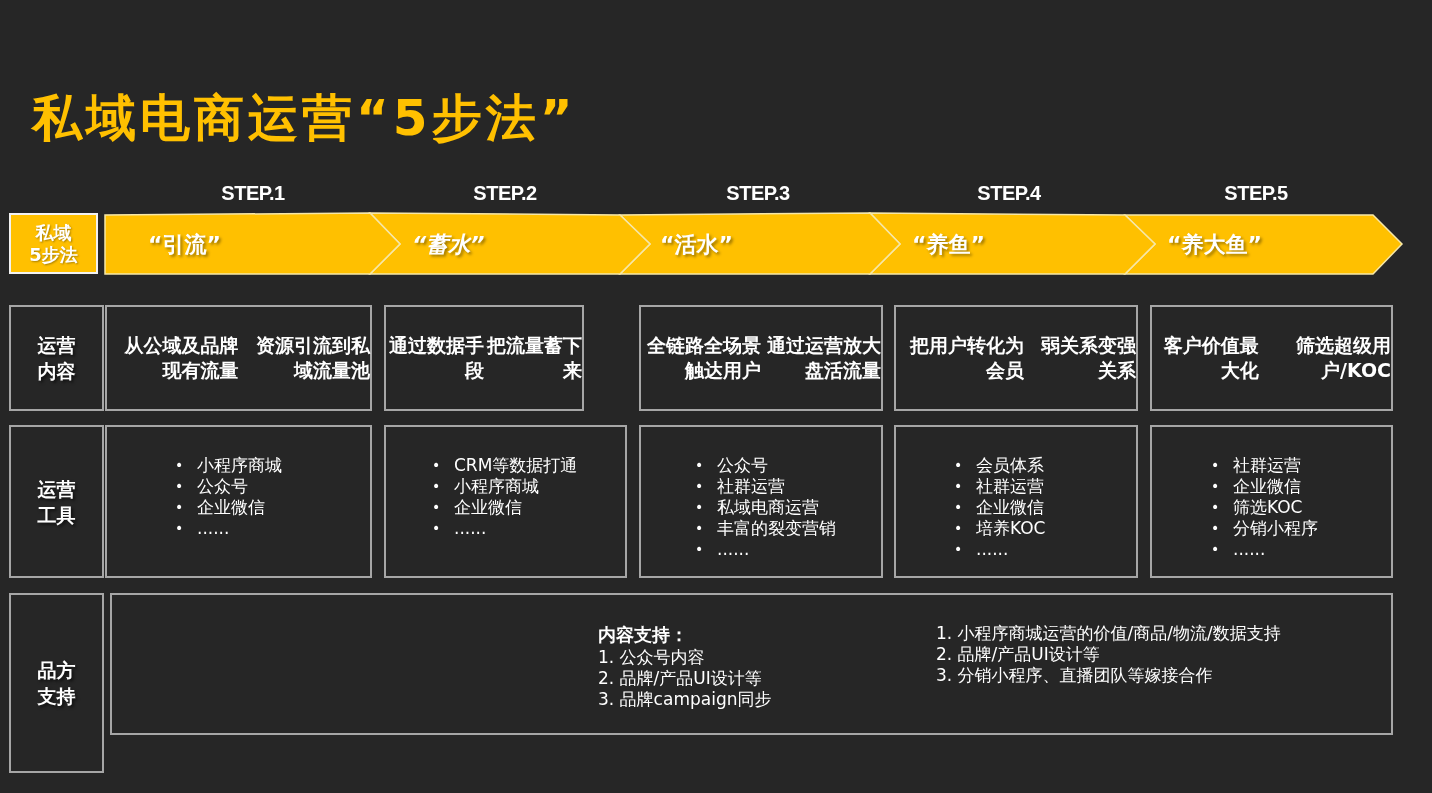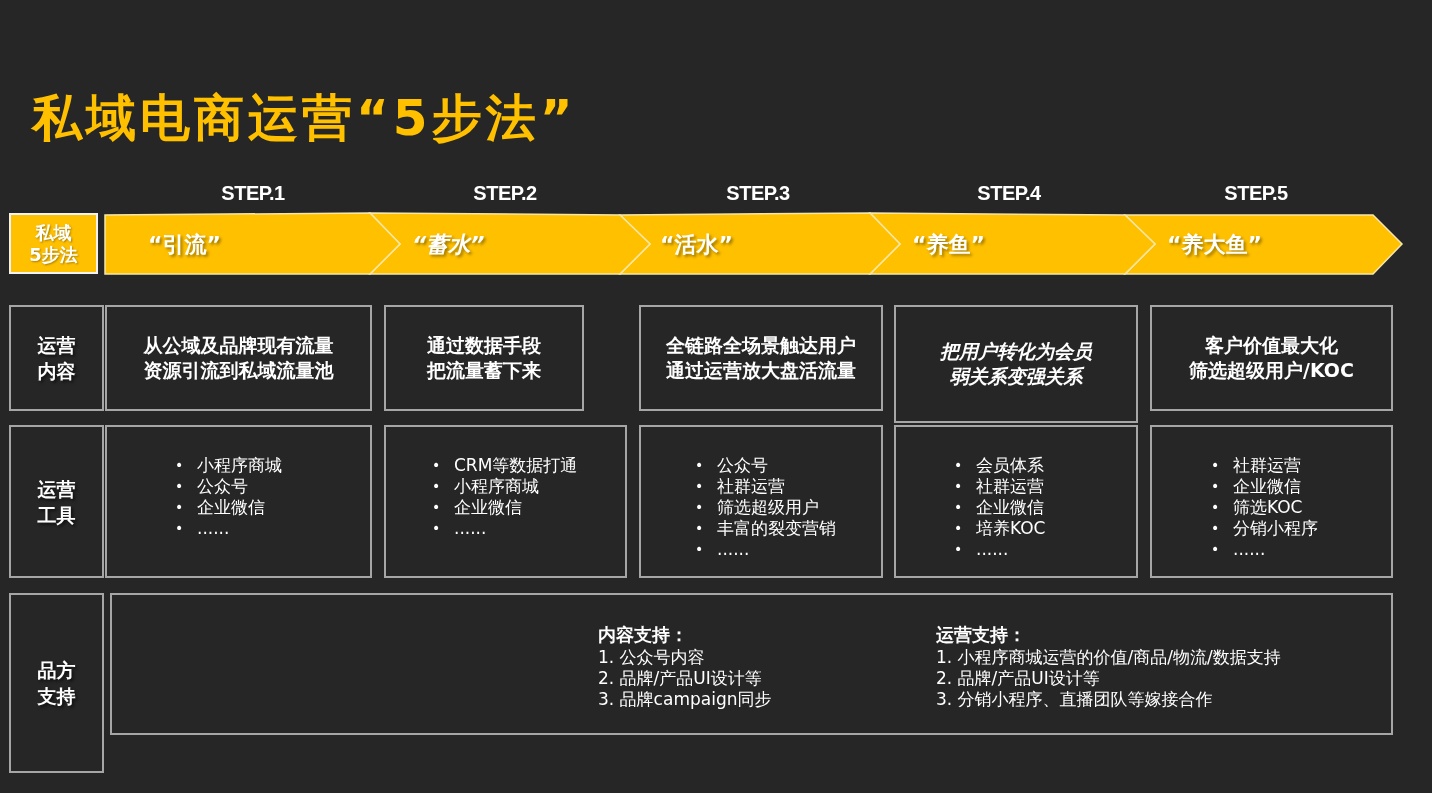--- a/index.html
+++ b/index.html
@@ -37,22 +37,22 @@
 
   .box {
     position: absolute; border: 2px solid #a6a6a6; background: #262626;
   }
   .row-label {
     display: flex; flex-direction: column; align-items: center; justify-content: center;
     font-weight: bold; font-size: 19px; line-height: 26px; color: #ffffff;
     text-shadow: 2px 2px 3px rgba(0,0,0,0.6);
   }
   .content-cell {
-    display: flex; flex-direction: column; align-items: center; justify-content: center;
-    font-weight: bold; font-size: 19px; line-height: 25px; color: #ffffff; text-align: left;
+    display: flex; flex-direction: row; align-items: center; justify-content: center;
+    font-weight: bold; font-size: 19px; line-height: 25px; color: #ffffff; text-align: right;
   }
   .tools-cell { padding-top: 16px; }
   .tools-list { list-style: none; margin: 12px auto; }
   .tools-list li {
     font-size: 17px; line-height: 21px; color: #ffffff; position: relative; padding-left: 22px;
     white-space: nowrap;
   }
   .tools-list li::before {
     content: "•"; position: absolute; left: 0; top: 0; font-size: 14px; color: #ffffff;
   }
@@ -100,21 +100,21 @@
   <span>资源引流到私域流量池</span>
 </div>
 <div class="box content-cell" style="left:384px; top:305px; width:200px; height:106px;">
   <span>通过数据手段</span>
   <span>把流量蓄下来</span>
 </div>
 <div class="box content-cell" style="left:639px; top:305px; width:244px; height:106px;">
   <span>全链路全场景触达用户</span>
   <span>通过运营放大盘活流量</span>
 </div>
-<div class="box content-cell" style="left:894px; top:305px; width:244px; height:118px;font-style:italic;">
+<div class="box content-cell" style="left:894px; top:305px; width:244px; height:106px;">
   <span>把用户转化为会员</span>
   <span>弱关系变强关系</span>
 </div>
 <div class="box content-cell" style="left:1150px; top:305px; width:243px; height:106px;">
   <span>客户价值最大化</span>
   <span>筛选超级用户/KOC</span>
 </div>
 
 <div class="box row-label" style="left:9px; top:425px; width:95px; height:153px;">
   <span>运营</span>
@@ -133,21 +133,21 @@
     <li>CRM等数据打通</li>
     <li>小程序商城</li>
     <li>企业微信</li>
     <li>......</li>
   </ul>
 </div>
 <div class="box tools-cell" style="left:639px; top:425px; width:244px; height:153px;">
   <ul class="tools-list" style="margin-left:54px;">
     <li>公众号</li>
     <li>社群运营</li>
-    <li>筛选超级用户</li>
+    <li>私域电商运营</li>
     <li>丰富的裂变营销</li>
     <li>......</li>
   </ul>
 </div>
 <div class="box tools-cell" style="left:894px; top:425px; width:244px; height:153px;">
   <ul class="tools-list" style="margin-left:58px;">
     <li>会员体系</li>
     <li>社群运营</li>
     <li>企业微信</li>
     <li>培养KOC</li>
@@ -169,18 +169,17 @@
   <span>支持</span>
 </div>
 <div class="box" style="left:110px; top:593px; width:1283px; height:142px;">
   <div class="support-col" style="left:486px;">
     <h4>内容支持：</h4>
     <p>1.  公众号内容</p>
     <p>2.  品牌/产品UI设计等</p>
     <p>3.  品牌campaign同步</p>
   </div>
   <div class="support-col" style="left:824px;">
-    <h4>运营支持：</h4>
     <p>1.  小程序商城运营的价值/商品/物流/数据支持</p>
     <p>2.  品牌/产品UI设计等</p>
     <p>3.  分销小程序、直播团队等嫁接合作</p>
   </div>
 </div>
 
 </body></html>

